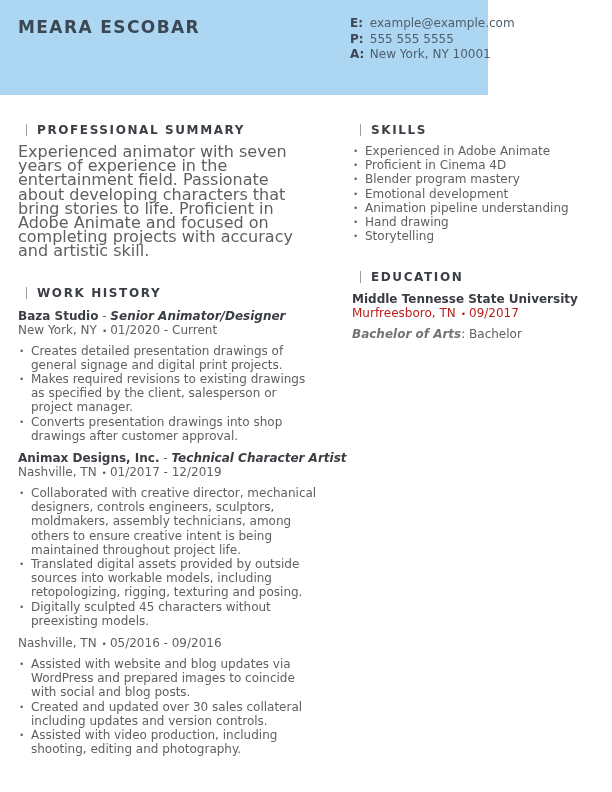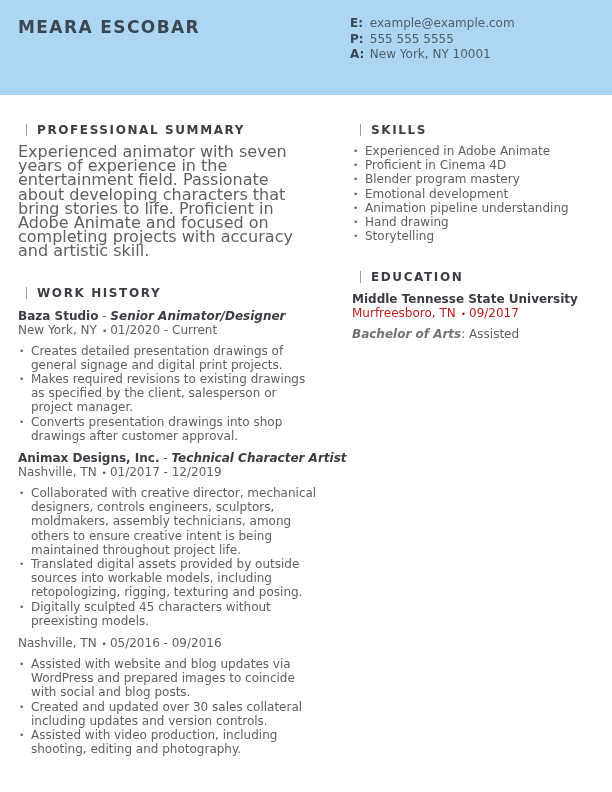--- a/index.html
+++ b/index.html
@@ -1,19 +1,19 @@
 <!DOCTYPE html>
 <html><head>
 <meta charset="utf-8">
 <style>
   * { margin: 0; padding: 0; box-sizing: border-box; }
   html, body { width: 612px; height: 792px; background: #ffffff; overflow: hidden; }
   body { position: relative; font-family: "DejaVu Sans", sans-serif; color: #5d5d5d; }
 
-  .header { position: absolute; left: 0; top: 0; width: 612px; height: 95px; background: #acd6f2; text-decoration: underline; }
+  .header { position: absolute; left: 0; top: 0; width: 488px; height: 95px; background: #acd6f2; text-decoration: underline; }
   .name { position: absolute; left: 18px; top: 17px; font-family: "DejaVu Sans", sans-serif; font-weight: bold; font-size: 17px; letter-spacing: 1.4px; color: #3b4854; }
   .contact { position: absolute; left: 350px; top: 16px; font-size: 12px; line-height: 15.5px; color: #4f5e6b; }
   .contact .row { white-space: nowrap; }
   .contact .key { font-weight: bold; color: #3b4854; display: inline-block; width: 16px; }
 
   .col { position: absolute; }
   .col-left { left: 18px; top: 122px; width: 300px; }
   .col-right { left: 352px; top: 122px; width: 240px; }
 
   .sec-title { display: flex; align-items: center; font-weight: bold; font-size: 12px; letter-spacing: 1.6px; color: #3b3f44; height: 16px; padding-left: 8px; }
@@ -135,16 +135,16 @@
   <section style="margin-top:26px;">
     <div class="sec-title">
       <span class="bar"></span>
       <span>EDUCATION</span>
     </div>
     <div class="edu-school">Middle Tennesse State University</div>
     <div class="edu-meta">
       <span>Murfreesboro, TN</span><span class="bul">•</span><span>09/2017</span>
     </div>
     <div class="edu-degree">
-      <span class="deg">Bachelor of Arts</span><span>: </span><span>Assisted</span>
+      <span class="deg">Bachelor of Arts</span><span>: </span><span>Bachelor</span>
     </div>
   </section>
 </div>
 
 </body></html>

